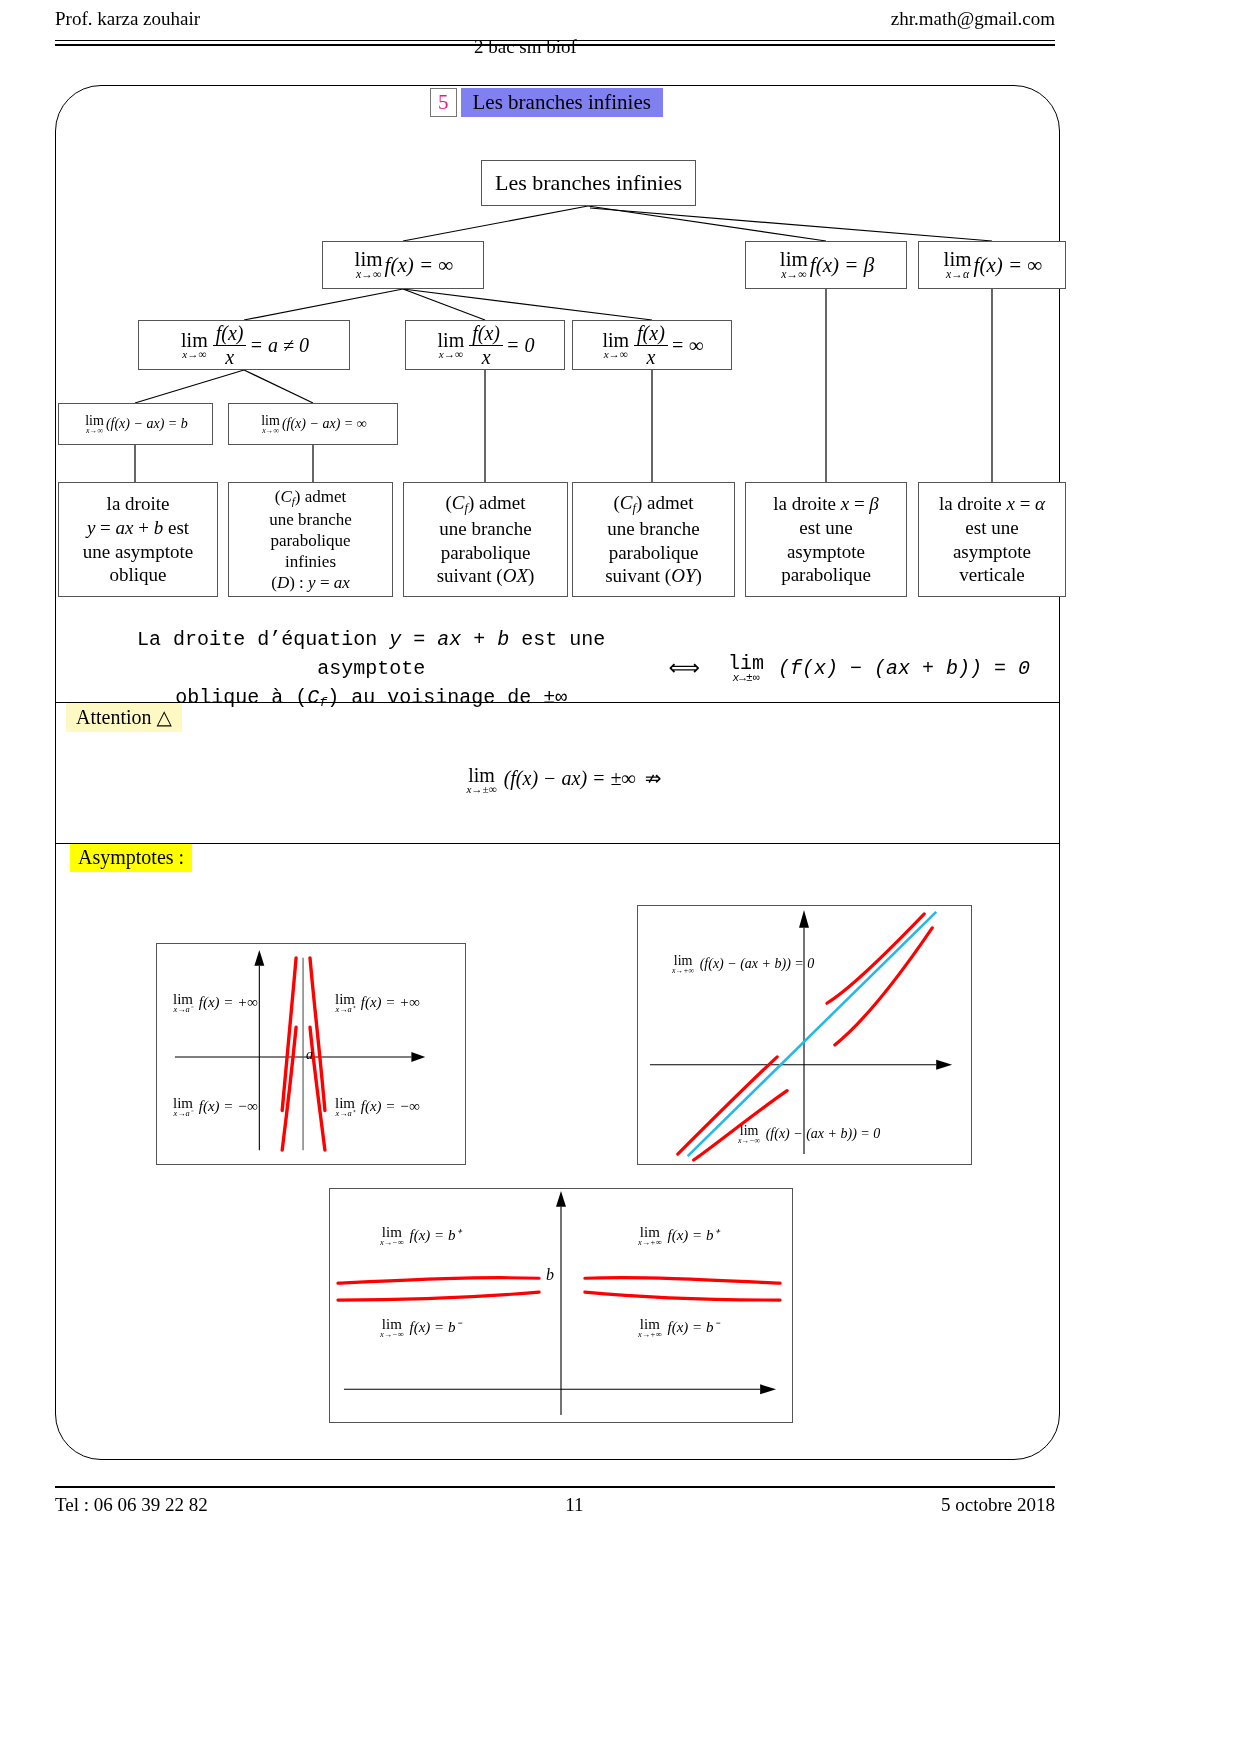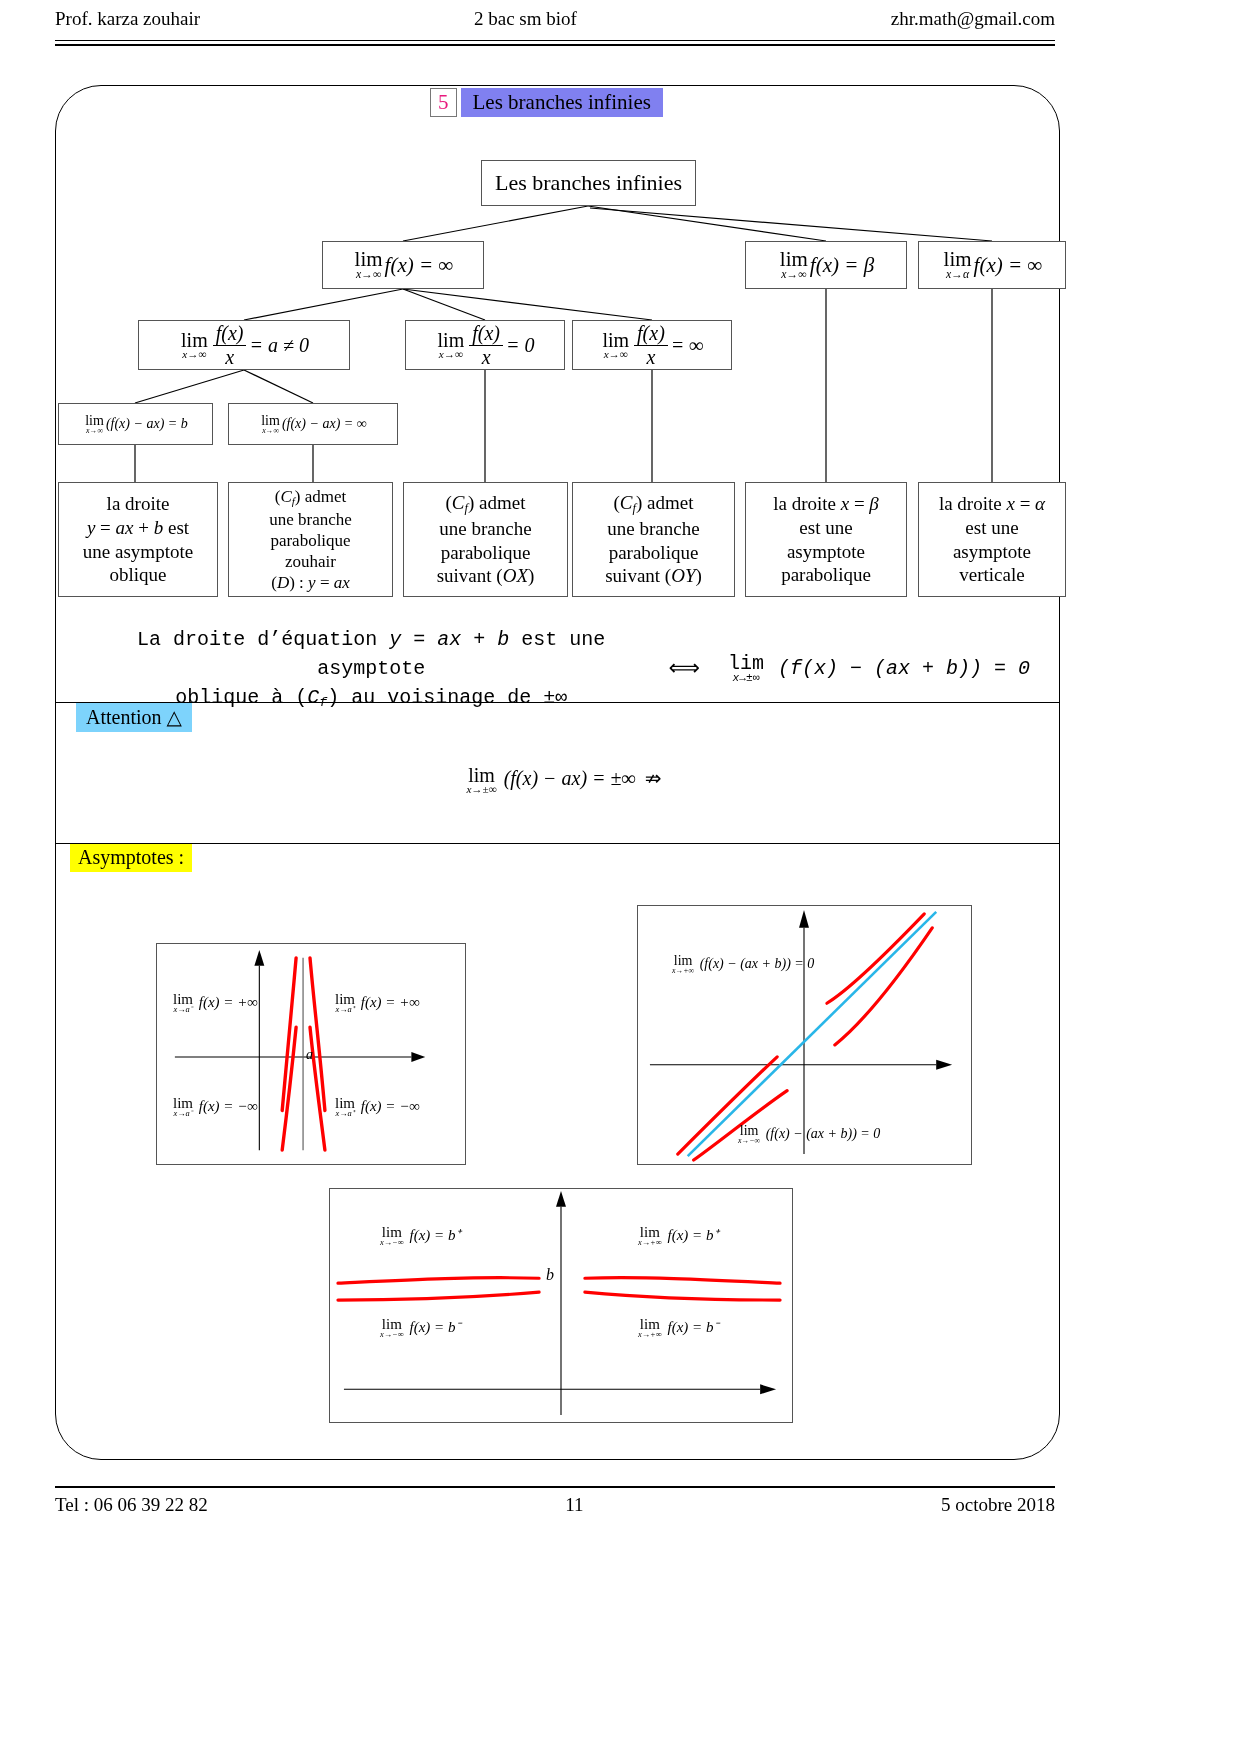--- a/index.html
+++ b/index.html
@@ -11,21 +11,21 @@
     color:#000;
     position:relative;
     overflow:hidden;
   }
   
   #page-header {
     position:absolute; left:55px; top:8px; width:1000px; height:32px;
     display:flex; align-items:flex-start; justify-content:space-between;
     font-size:19px;
   }
-  #page-header .hdr-mid { margin-left:-40px; }
+  #page-header .hdr-mid { margin-left:-40px;margin-top:28px; }
   #hdr-rule {
     position:absolute; left:55px; top:40px; width:1000px;
     border-top:1.2px solid #000;
   }
   #hdr-rule2 {
     position:absolute; left:55px; top:44px; width:1000px;
     border-top:2px solid #000;
   }
   
   #ftr-rule {
@@ -103,22 +103,22 @@
     font-size:20px;
     font-family:Liberation Mono, monospace;
   }
   #equiv-left { text-align:center; line-height:1.45; }
   #equiv-sign { font-size:22px; }
   #equiv-right { font-size:20px; white-space:nowrap; }
 
   
   #attention-rule { position:absolute; left:56px; top:702px; width:1003px; border-top:1.1px solid #000; }
   #attention-badge {
-    position:absolute; left:76px; top:703px;
-    background:#7dd3fc; color:#000; font-size:20px;
+    position:absolute; left:66px; top:703px;
+    background:#fef9c3; color:#000; font-size:20px;
     padding:2px 10px 3px 10px;
   }
   #attn-row {
     position:absolute; left:110px; top:765px; width:910px;
     display:flex; align-items:center; justify-content:center; gap:20px;
     font-size:20px;
   }
   #attn-left { white-space:nowrap; }
   #attn-right { text-align:center; line-height:1.45; }
   .nimplies { position:relative; display:inline-block; padding:0 4px; }
@@ -269,21 +269,21 @@
     <div>une asymptote</div>
     <div>oblique</div>
   </div>
 </div>
 
 <div class="node leaf" id="n-r2">
   <div style="font-size:17px;">
     <div>(<span class="m">C<span class="sub">f</span></span>) admet</div>
     <div>une branche</div>
     <div>parabolique</div>
-    <div>zouhair</div>
+    <div>infinies</div>
     <div>(<span class="m">D</span>) : <span class="m">y</span> = <span class="m">ax</span></div>
   </div>
 </div>
 
 <div class="node leaf" id="n-r3">
   <div>
     <div>(<span class="m">C<span class="sub">f</span></span>) admet</div>
     <div>une branche</div>
     <div>parabolique</div>
     <div>suivant (<span class="m">OX</span>)</div>

